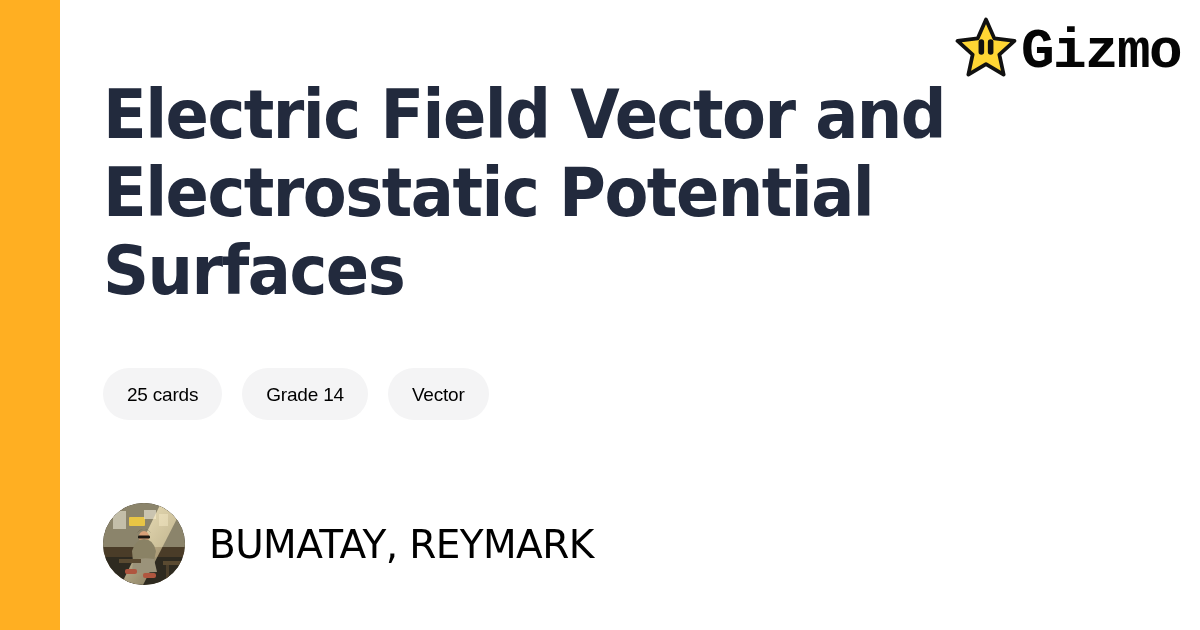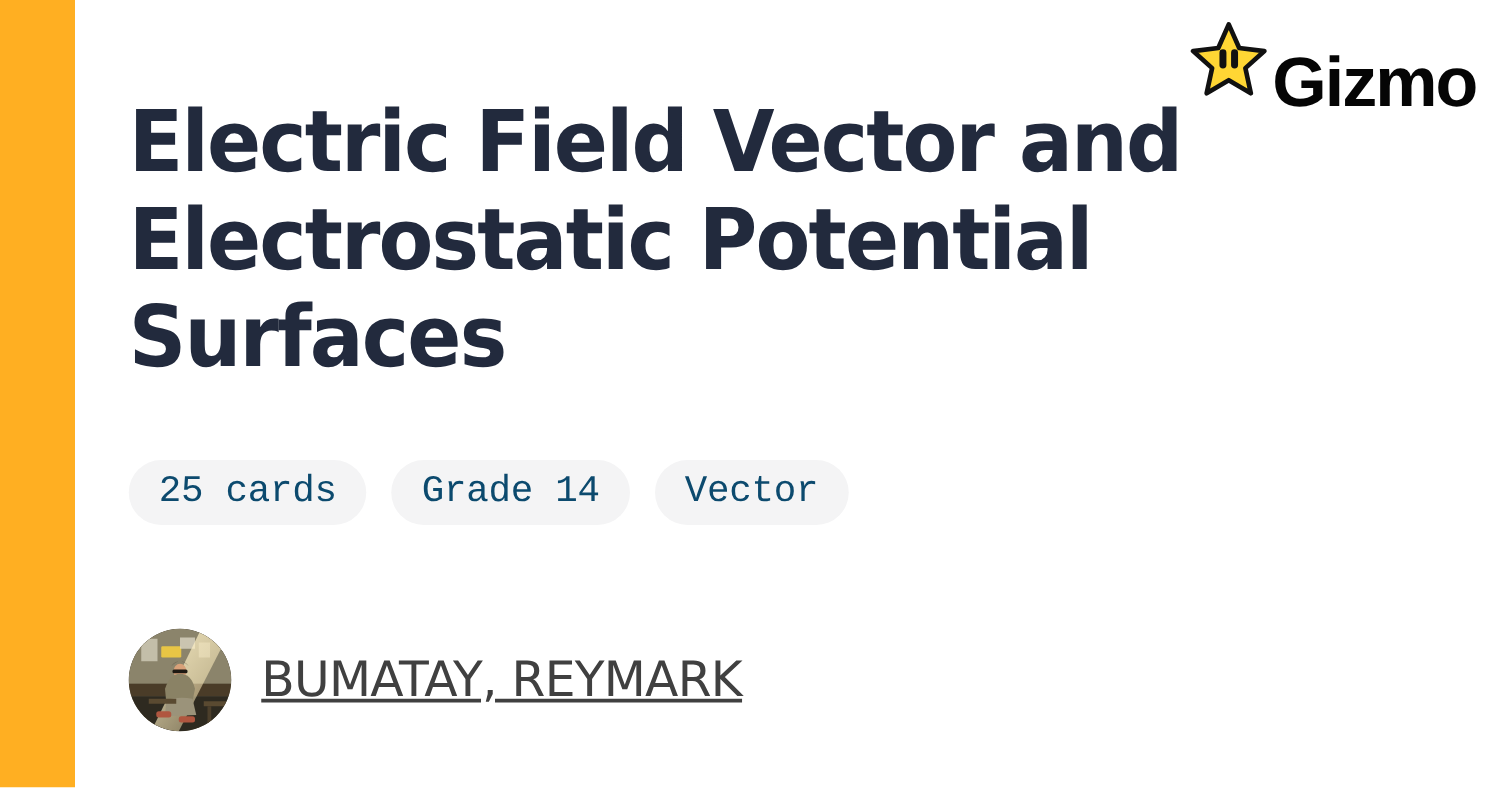--- a/index.html
+++ b/index.html
@@ -45,29 +45,29 @@
     gap: 4px;
     height: 62px;
   }
   .brand-star {
     width: 62px;
     height: 62px;
     display: block;
     flex: 0 0 auto;
   }
   .brand-word {
-    font-family: Liberation Sans, sans-serif;
+    font-family: Liberation Mono, monospace;
     font-size: 56px;
     font-weight: bold;
     color: #050505;
     letter-spacing: -1.6px;
     line-height: 1;
     white-space: nowrap;
     position: relative;
-    top: 18px;
+    top: 4px;
   }
 
   
   .title {
     position: absolute;
     left: 0;
     top: 76px;
     width: 900px;
     font-family: "DejaVu Sans", sans-serif;
     font-weight: bold;
@@ -92,23 +92,23 @@
   .pill {
     background: #f4f4f5;
     border-radius: 999px;
     height: 52px;
     display: flex;
     align-items: center;
     padding: 0 24px;
     box-sizing: border-box;
   }
   .pill-label {
-    font-family: Liberation Mono, monospace;
-    font-size: 30px;
-    color: #0c4a6e;
+    font-family: Liberation Sans, sans-serif;
+    font-size: 19px;
+    color: #000000;
     line-height: 1;
     white-space: nowrap;
     letter-spacing: -0.2px;
   }
 
   
   .author {
     position: absolute;
     left: 0;
     top: 503px;
@@ -122,25 +122,24 @@
     border-radius: 50%;
     overflow: hidden;
     flex: 0 0 auto;
     position: relative;
     background: #4a4334;
   }
   .avatar svg { display: block; }
   .author-name {
     font-family: "DejaVu Sans", sans-serif;
     font-size: 39px;
-    color: #404040;
+    color: #000000;
     letter-spacing: -0.6px;
     line-height: 1;
     white-space: nowrap;
-    text-decoration: underline;
   }
 </style>
 </head>
 <body>
 
 <div class="page">
 
   <div class="accent-bar"></div>
 
   <div class="content">

